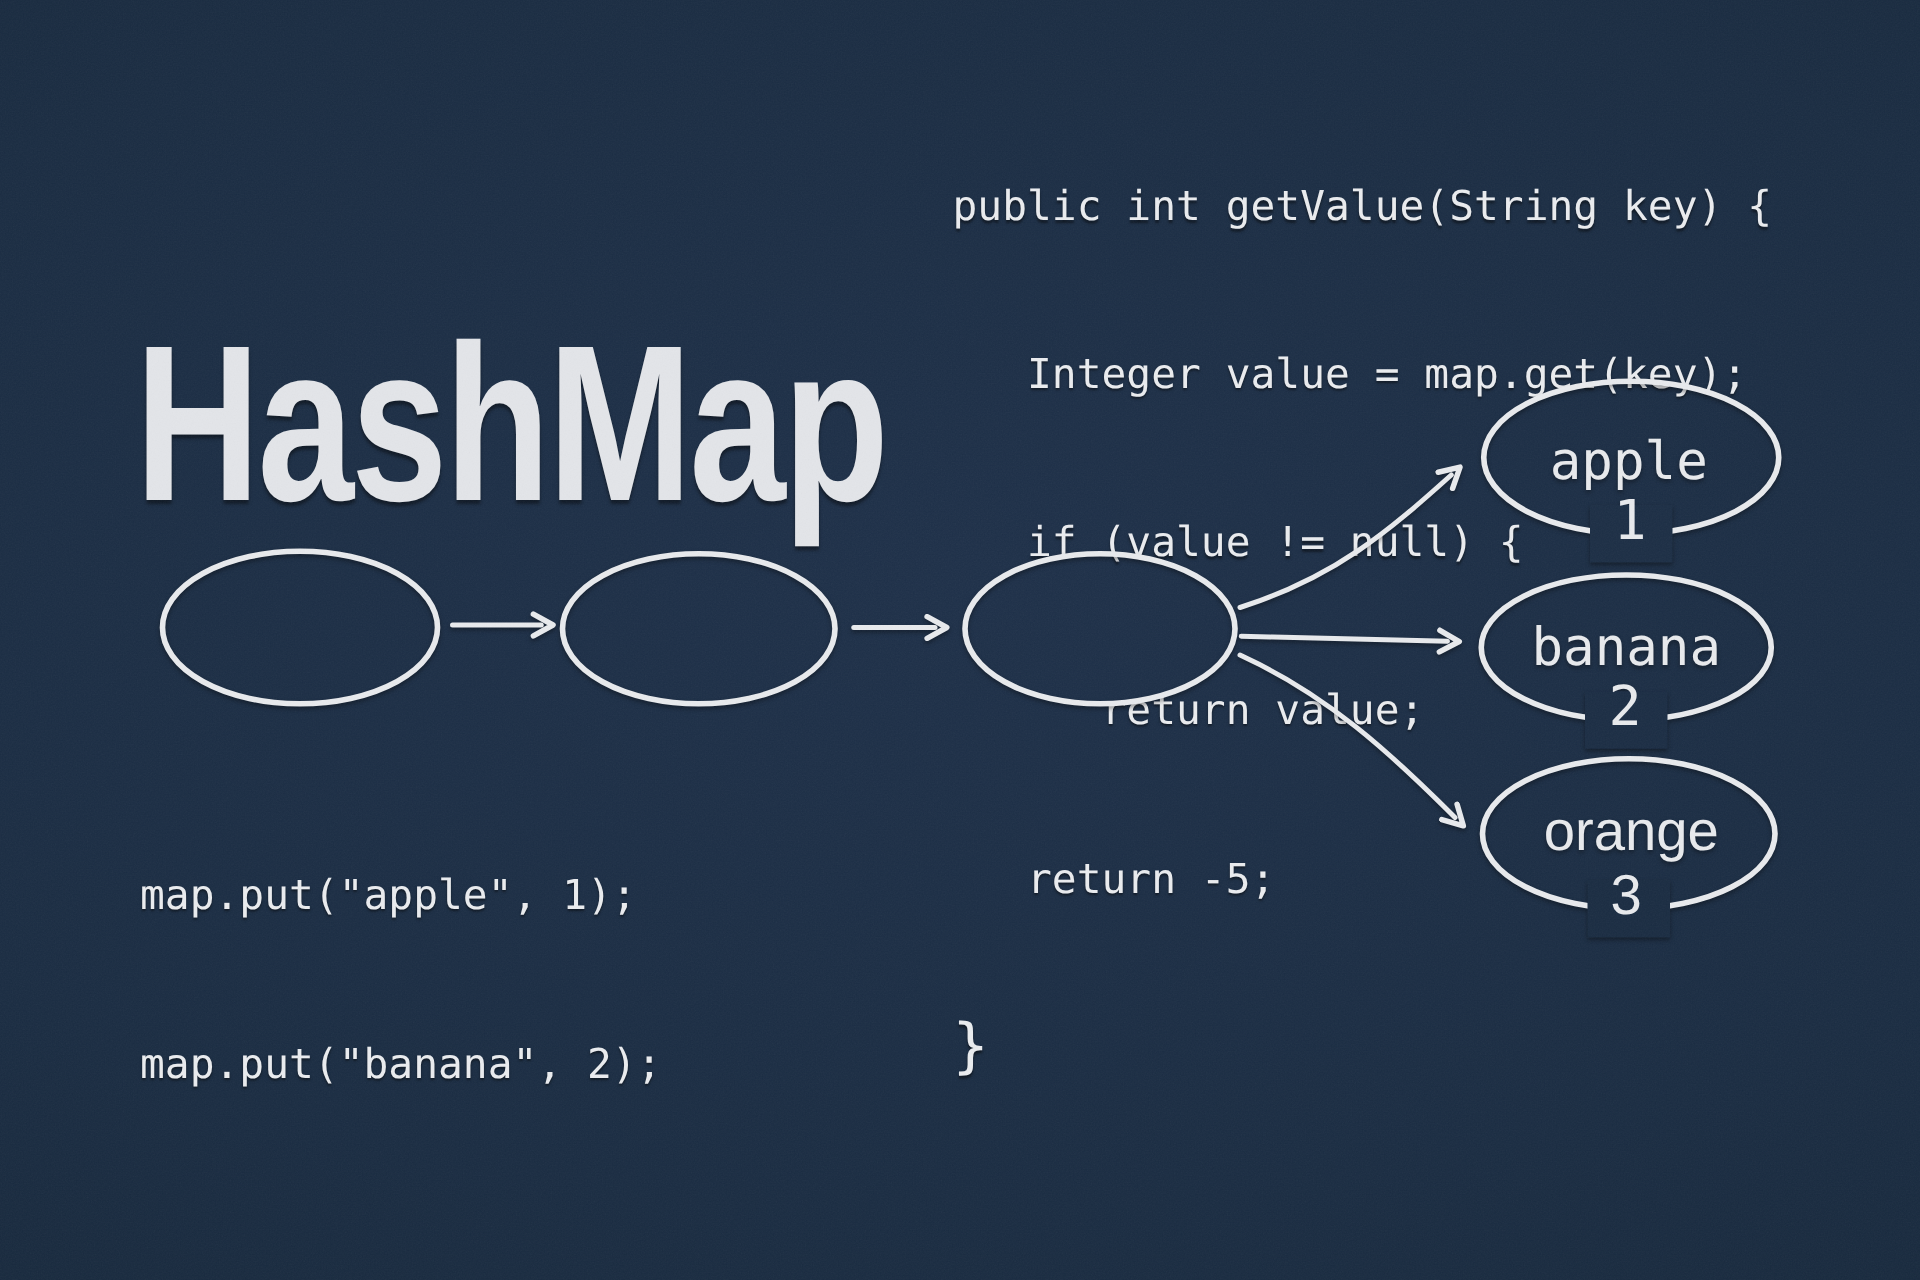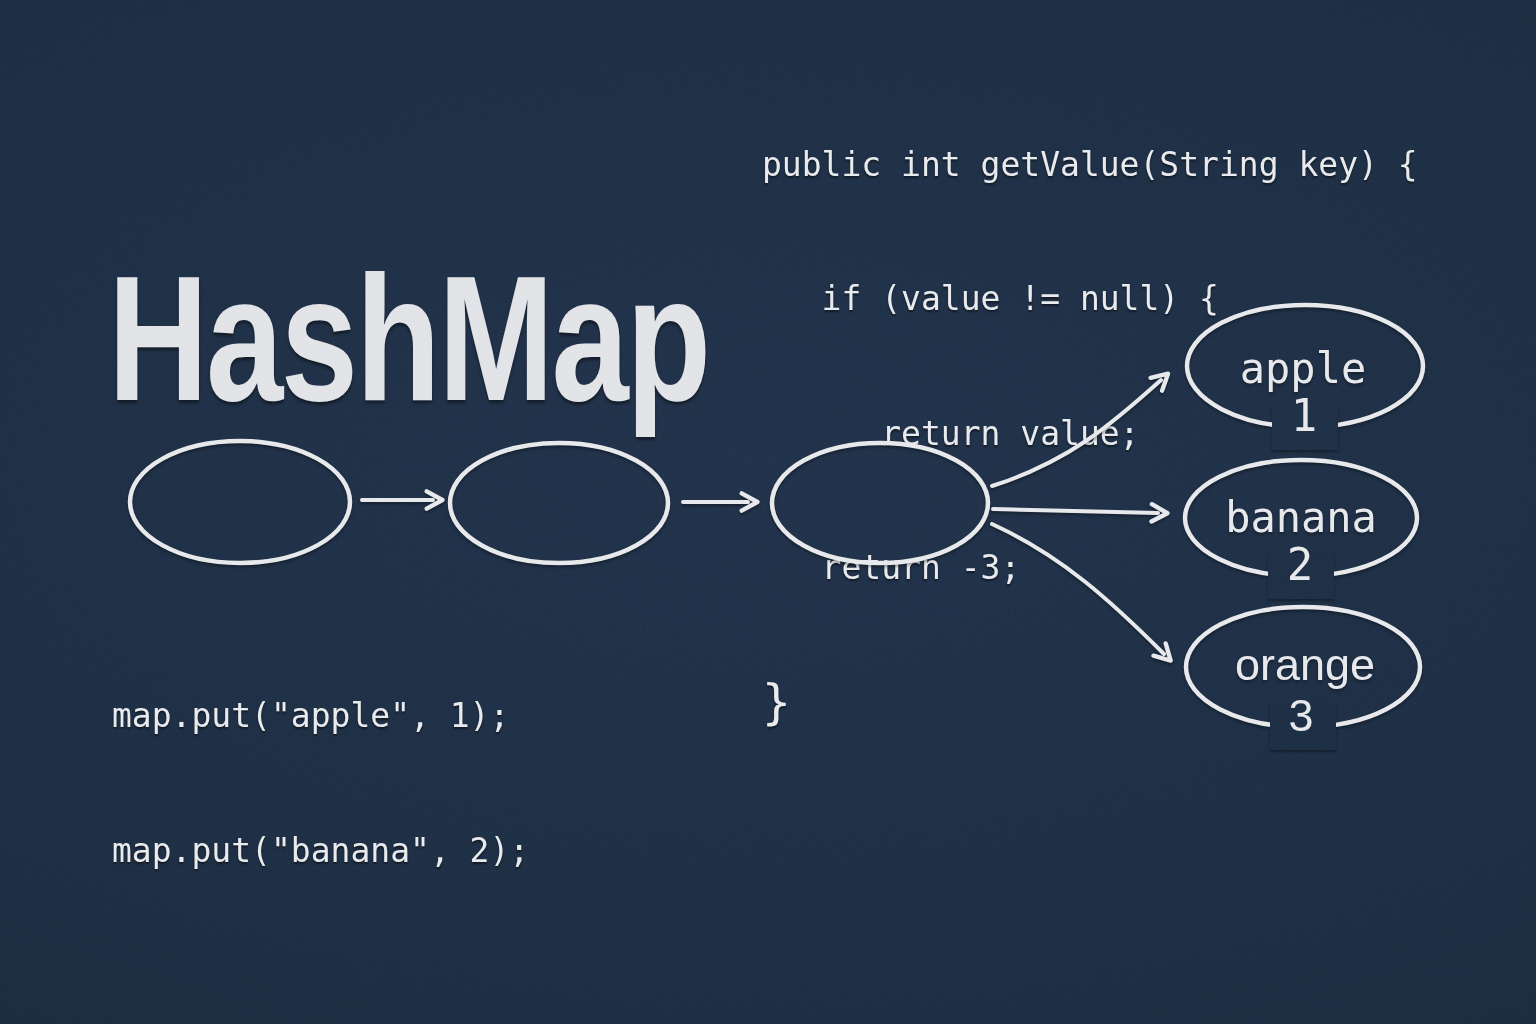--- a/index.html
+++ b/index.html
@@ -47,23 +47,24 @@
 </style>
 </head>
 <body>
 
 <div class="canvas">
 
   <h1 class="page-title">HashMap</h1>
 
   <div class="code method-code">
     <div class="code-line">public int getValue(String key) {</div>
+    <div class="code-line">   Integer value = map.get(key);</div>
     <div class="code-line">   if (value != null) {</div>
     <div class="code-line">      return value;</div>
-    <div class="code-line">   return -3;</div>
+    <div class="code-line">   return -5;</div>
     <div class="code-line">}</div>
   </div>
 
   <div class="code usage-code">
     <div class="code-line">map.put("apple", 1);</div>
     <div class="code-line">map.put("banana", 2);</div>
     
     
     
   </div>

